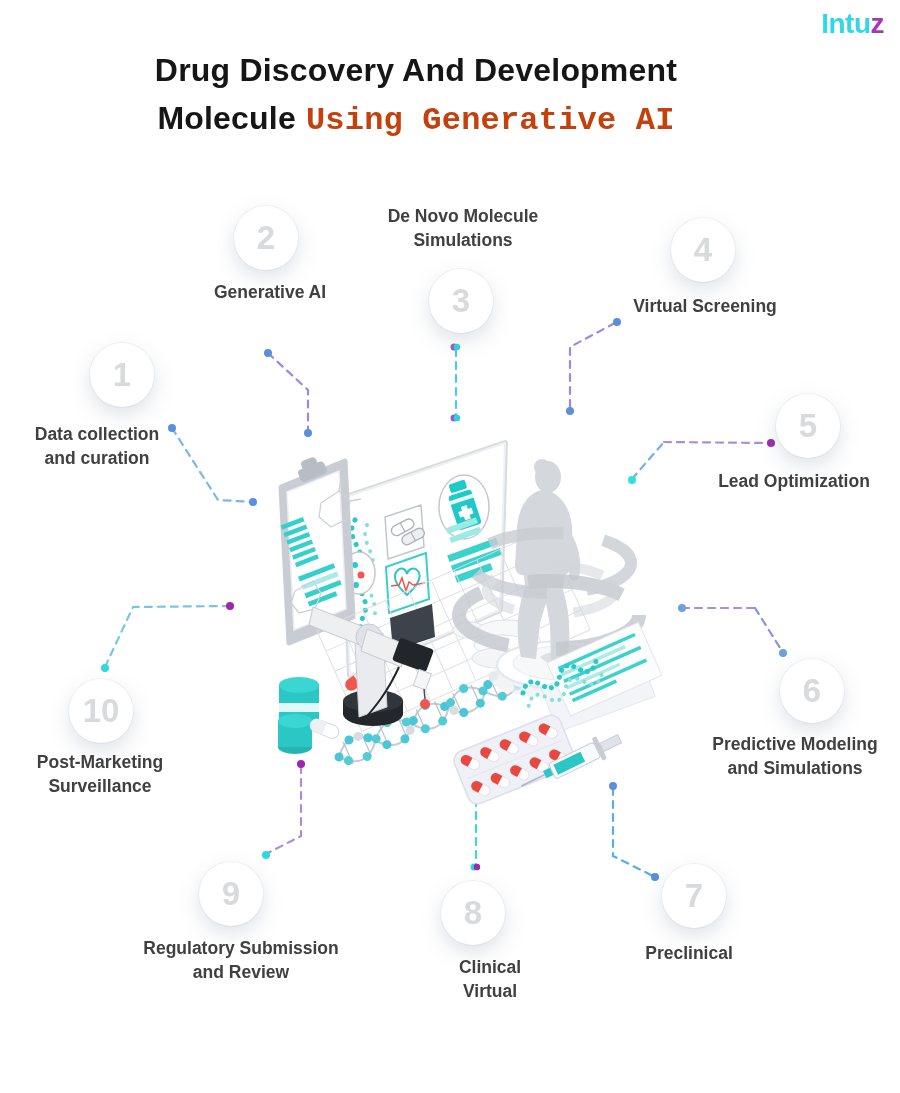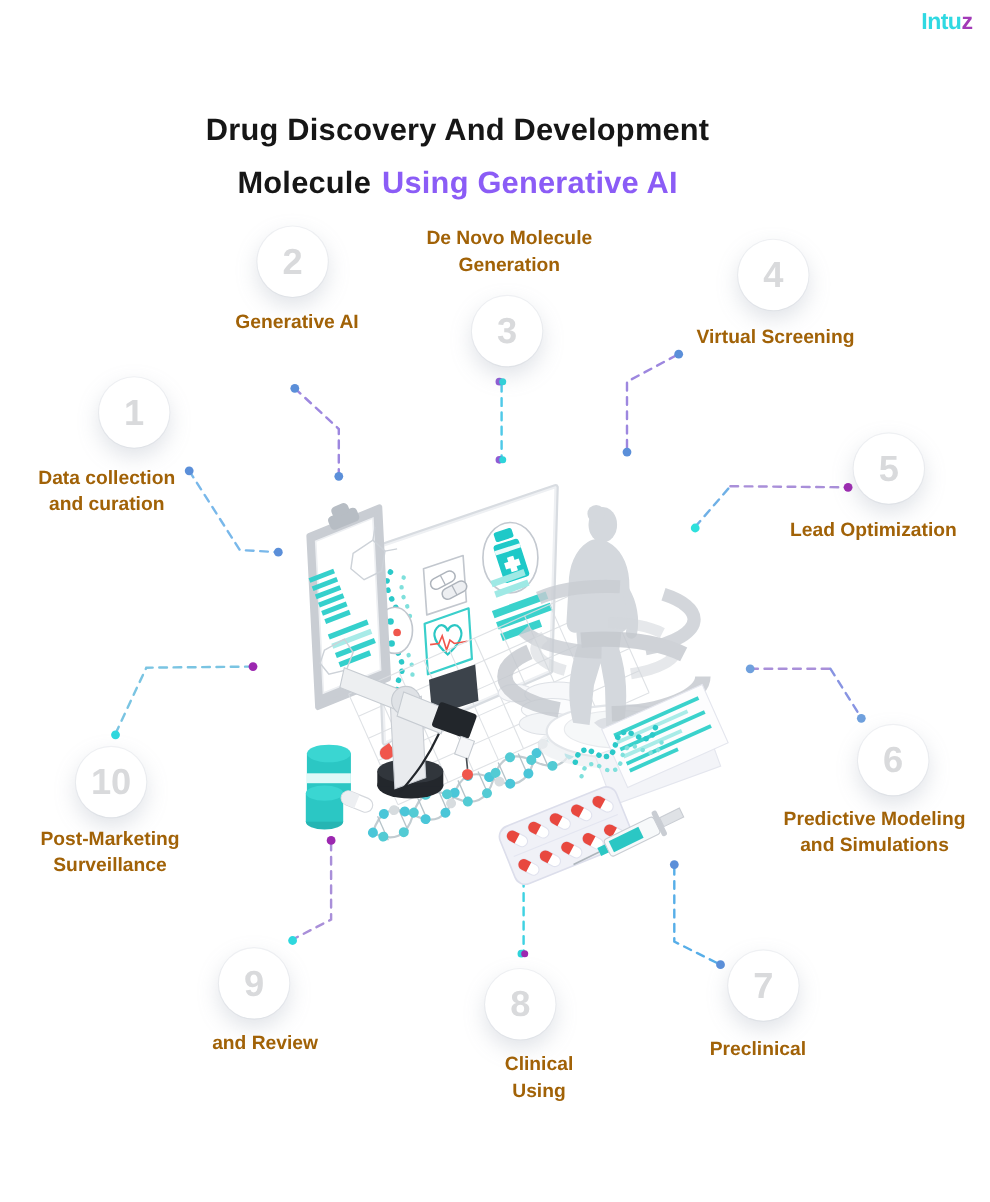--- a/index.html
+++ b/index.html
@@ -1,34 +1,34 @@
 <!DOCTYPE html>
 <html><head>
 <meta charset="utf-8">
 <style>
   html,body{margin:0;padding:0;background:#ffffff;}
   #stage{position:relative;width:900px;height:1093px;background:#ffffff;overflow:hidden;
          font-family:"Liberation Sans",sans-serif;}
   
-  .logo{position:absolute;top:8px;right:16px;font-size:21px;font-weight:700;
+  .logo{position:absolute;top:8px;right:16px;font-size:28px;font-weight:700;
         letter-spacing:-0.5px;color:#2FD9E2;}
   .logo .z{color:#A23AB8;}
   
   .title{position:absolute;top:46px;left:0;width:832px;text-align:center;
-         font-weight:700;color:#161616;font-size:28px;line-height:48px;letter-spacing:0.2px;margin-top:48px;}
-  .title .accent{color:#8b5cf6;}
+         font-weight:700;color:#161616;font-size:32px;line-height:48px;letter-spacing:0.2px;}
+  .title .accent{color:#c2410c;font-family:Liberation Mono, monospace;}
   .title .gap{display:inline-block;width:10px;}
   
   .circle{position:absolute;width:64px;height:64px;border-radius:50%;background:#ffffff;
           box-shadow:0 8px 20px rgba(140,150,170,.28), 0 0 0 1px #f4f5f7;
           display:flex;align-items:center;justify-content:center;}
   .circle span{font-size:33px;font-weight:700;color:#D9DADC;}
   
   .step-label{position:absolute;width:240px;text-align:center;font-size:17.5px;
-              font-weight:600;color:#a16207;line-height:24px;}
+              font-weight:600;color:#404040;line-height:24px;}
   svg{position:absolute;}
   #connectors{left:0;top:0;pointer-events:none;}
   #illustration{left:255px;top:425px;}
 </style>
 </head>
 <body>
 
 <div id="stage">
 
   <div class="logo"><span>Intu</span><span class="z">z</span></div>
@@ -351,41 +351,42 @@
 
   <div class="step-label" style="left:-23px;top:422px">
     <div>Data collection</div>
     <div>and curation</div>
   </div>
   <div class="step-label" style="left:150px;top:280px">
     <div>Generative AI</div>
   </div>
   <div class="step-label" style="left:343px;top:204px">
     <div>De Novo Molecule</div>
-    <div>Generation</div>
+    <div>Simulations</div>
   </div>
   <div class="step-label" style="left:585px;top:294px">
     <div>Virtual Screening</div>
   </div>
   <div class="step-label" style="left:674px;top:469px">
     <div>Lead Optimization</div>
     <div></div>
   </div>
   <div class="step-label" style="left:675px;top:732px">
     <div>Predictive Modeling</div>
     <div>and Simulations</div>
   </div>
   <div class="step-label" style="left:569px;top:941px">
     <div>Preclinical</div>
   </div>
   <div class="step-label" style="left:370px;top:955px">
     <div>Clinical</div>
-    <div>Using</div>
+    <div>Virtual</div>
   </div>
   <div class="step-label" style="left:121px;top:936px">
+    <div>Regulatory Submission</div>
     <div>and Review</div>
   </div>
   <div class="step-label" style="left:-20px;top:750px">
     <div>Post-Marketing</div>
     <div>Surveillance</div>
   </div>
 
 </div>
 
 </body></html>

